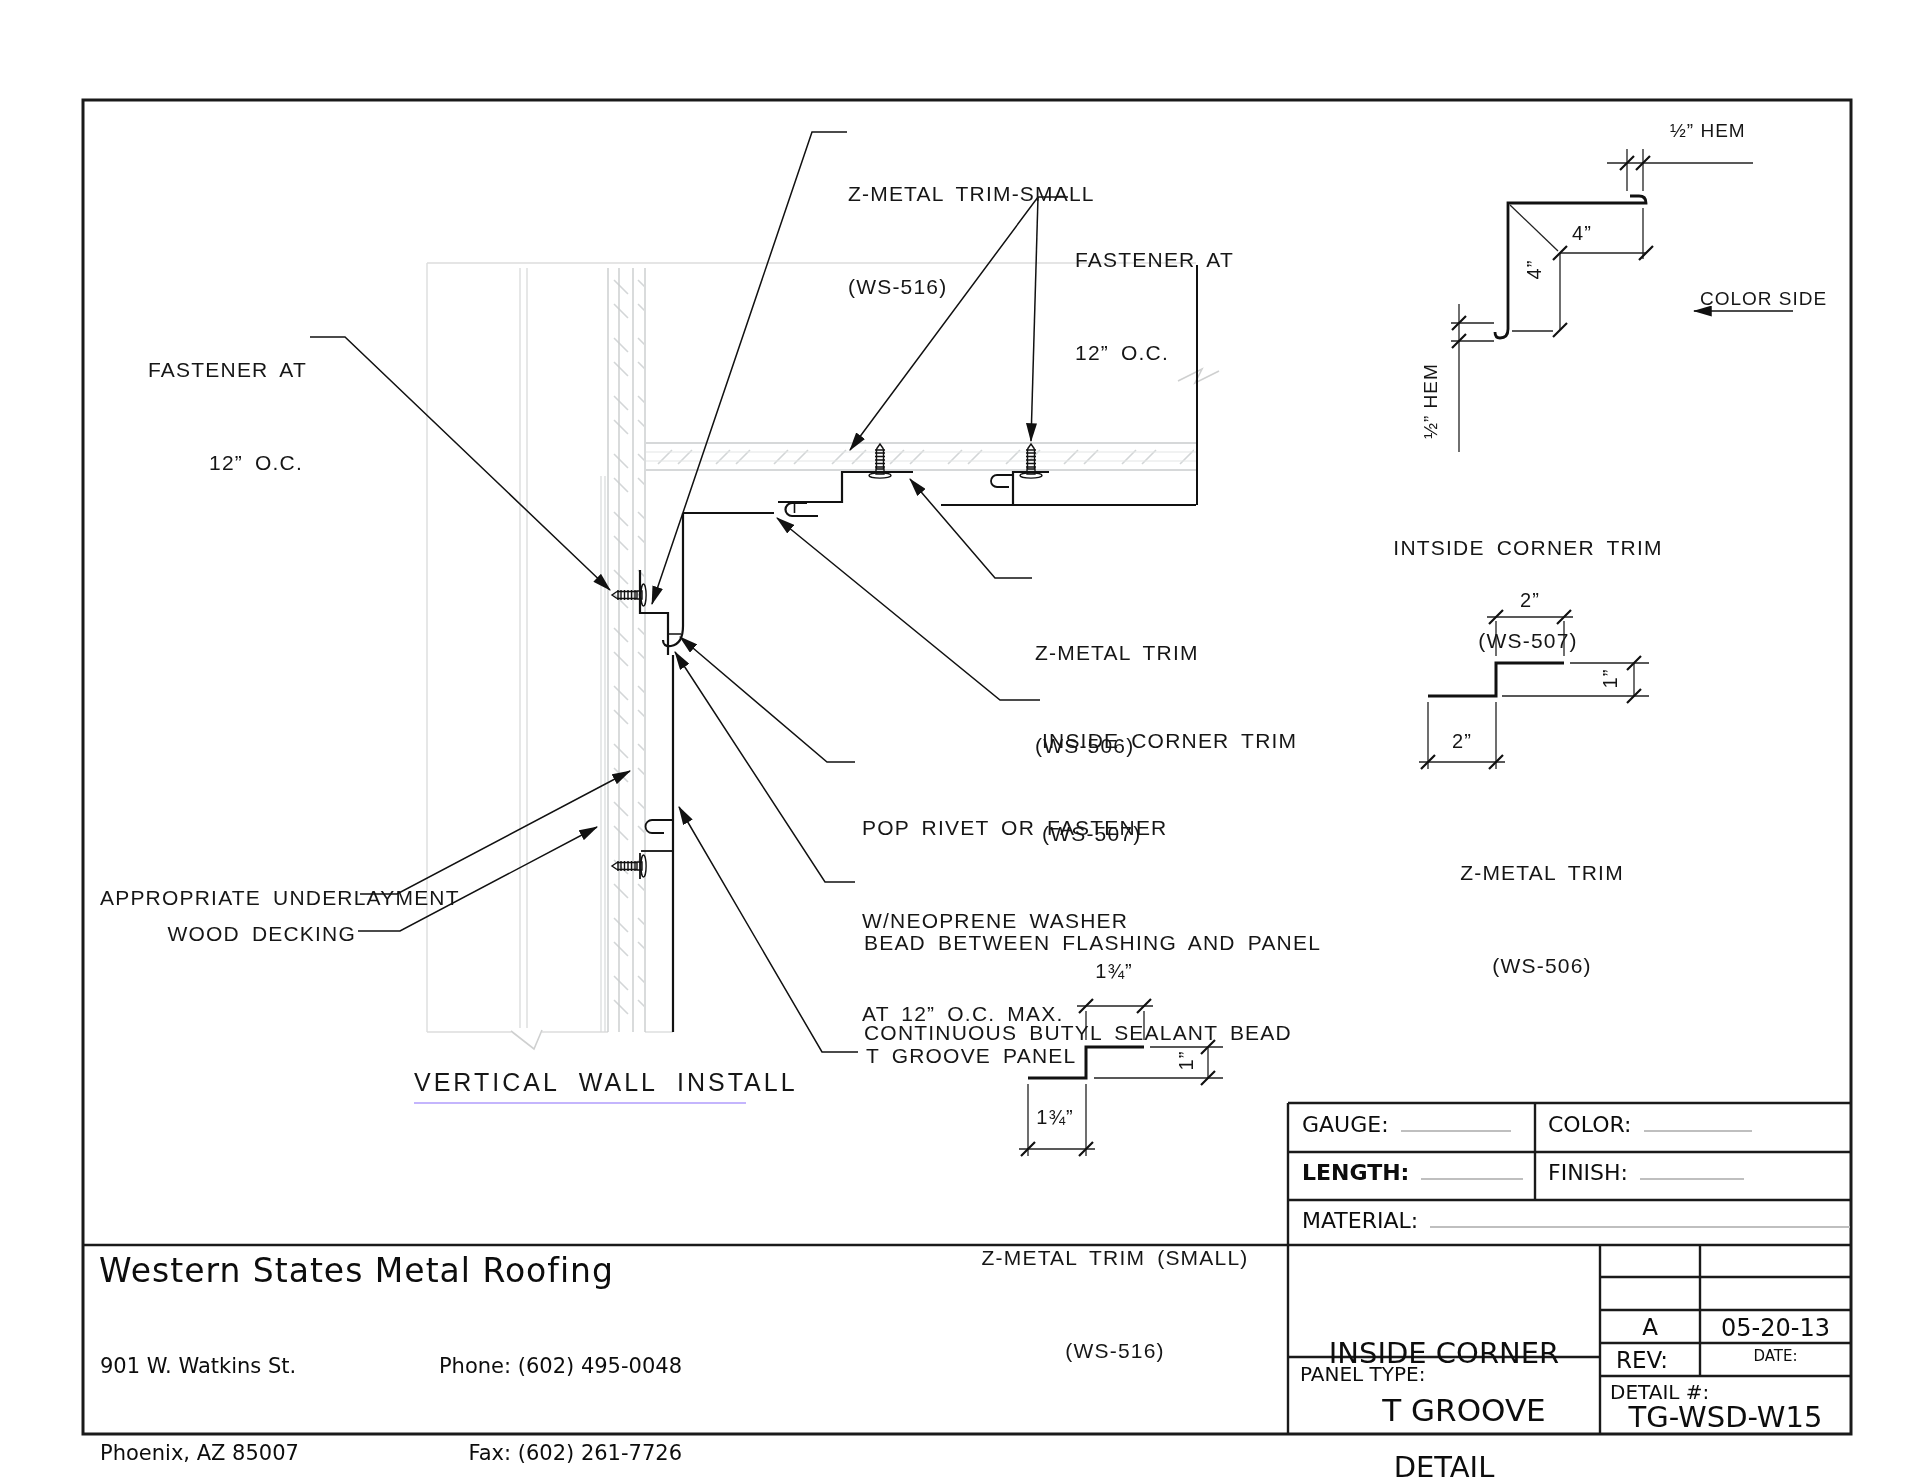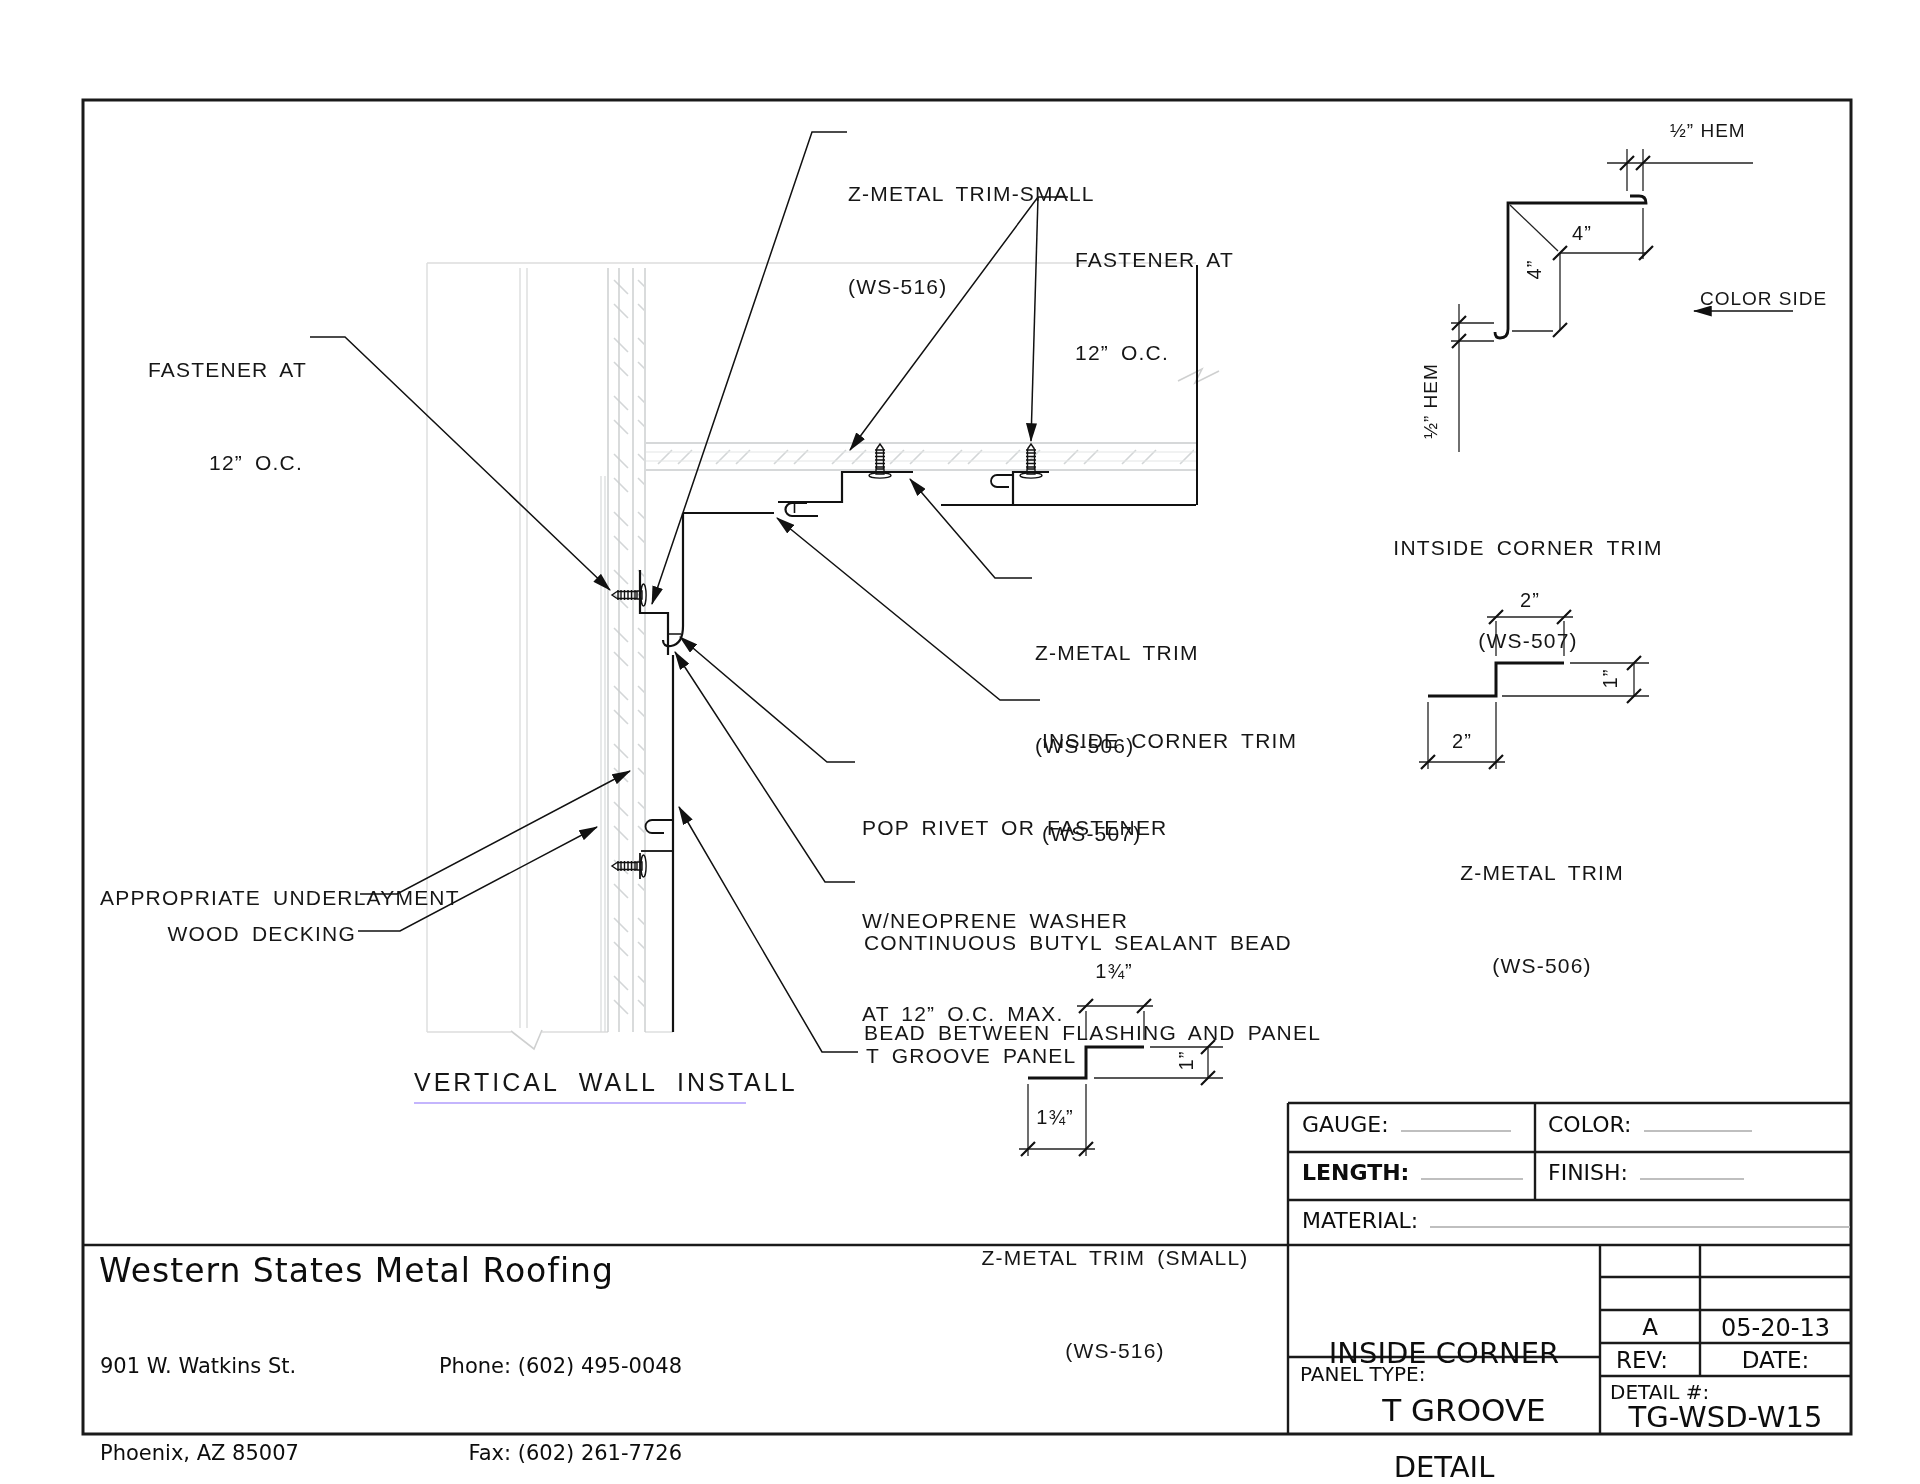--- a/index.html
+++ b/index.html
@@ -217,22 +217,22 @@
     <div>(WS-507)</div>
   </div>
 
   <div class="cad" style="left:862px;top:750px;">
     <div>POP RIVET OR FASTENER</div>
     <div>W/NEOPRENE WASHER</div>
     <div>AT 12” O.C. MAX.</div>
   </div>
 
   <div class="cad" style="left:864px;top:868px;line-height:30px;">
+    <div>BEAD BETWEEN FLASHING AND PANEL</div>
     <div>CONTINUOUS BUTYL SEALANT BEAD</div>
-    <div>BEAD BETWEEN FLASHING AND PANEL</div>
   </div>
 
   <div class="cad right" style="left:100px;top:882px;width:256px;">APPROPRIATE UNDERLAYMENT</div>
 
   <div class="cad right" style="left:100px;top:918px;width:256px;">WOOD DECKING</div>
 
   <div class="cad" style="left:866px;top:1040px;">T GROOVE PANEL</div>
 
   <div class="viewtitle" style="left:414px;top:1068px;width:332px;">VERTICAL WALL INSTALL</div>
 
@@ -273,21 +273,21 @@
     <div>INSIDE CORNER</div>
     <div>DETAIL</div>
   </div>
 
   <div class="tb" style="left:1300px;top:1362px;font-size:20px;">PANEL TYPE:</div>
   <div class="tb ctr" style="left:1288px;top:1392px;width:352px;font-size:31px;">T GROOVE</div>
 
   <div class="tb ctr" style="left:1600px;top:1314px;width:100px;font-size:23px;">A</div>
   <div class="tb ctr" style="left:1700px;top:1314px;width:151px;font-size:24px;">05-20-13</div>
   <div class="tb ctr" style="left:1600px;top:1347px;width:84px;font-size:23px;">REV:</div>
-  <div class="tb ctr" style="left:1700px;top:1347px;width:151px;font-size:23px;">DATE:</div>
+  <div class="tb ctr" style="left:1700px;top:1347px;width:151px;font-size:15px;">DATE:</div>
   <div class="tb" style="left:1610px;top:1380px;font-size:20px;">DETAIL #:</div>
   <div class="tb ctr" style="left:1600px;top:1400px;width:251px;font-size:29px;">TG-WSD-W15</div>
 
   <div class="tb" style="left:99px;top:1251px;font-size:33px;letter-spacing:1px;">Western States Metal Roofing</div>
   <div class="tb" style="left:100px;top:1294px;font-size:21px;line-height:29px;">
     <div>901 W. Watkins St.</div>
     <div>Phoenix, AZ 85007</div>
     
     
     

